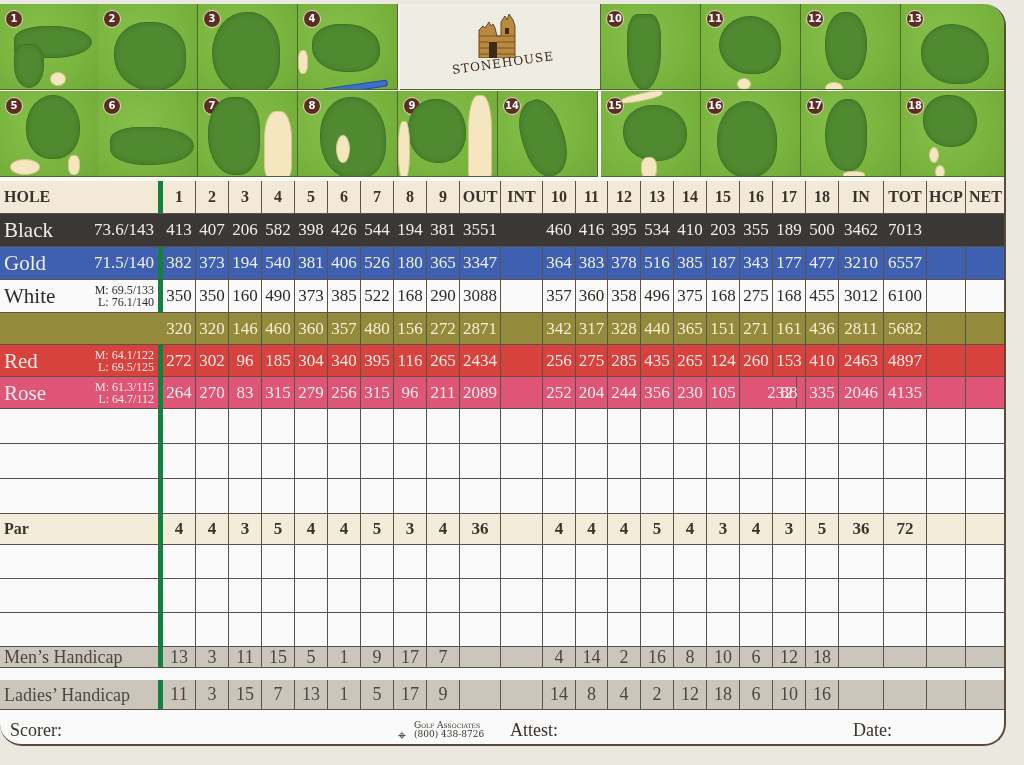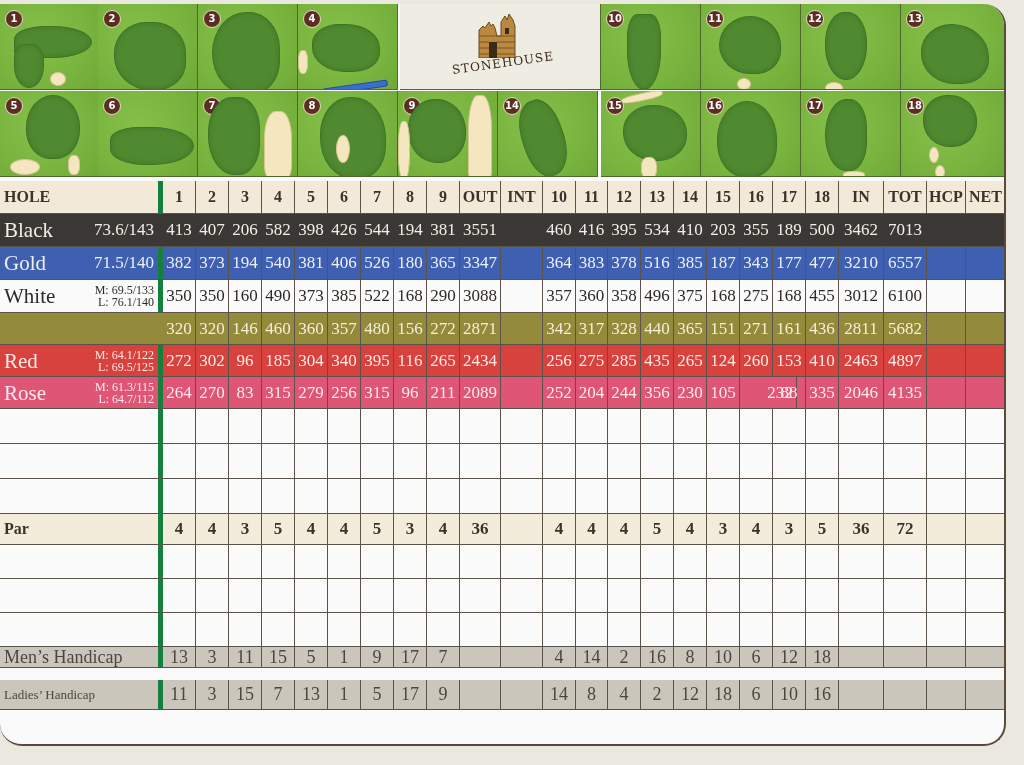--- a/index.html
+++ b/index.html
@@ -631,21 +631,21 @@
         <div class="cell" style="left: 740px; width: 33px; font-size: 18px;">6</div>
         <div class="cell" style="left: 773px; width: 33px; font-size: 18px;">12</div>
         <div class="cell" style="left: 806px; width: 33px; font-size: 18px;">18</div>
         <div class="cell" style="left: 839px; width: 45px; font-size: 18px;"></div>
         <div class="cell" style="left: 884px; width: 43px; font-size: 18px;"></div>
         <div class="cell" style="left: 927px; width: 39px; font-size: 18px;"></div>
         <div class="cell nob" style="left: 966px; width: 39px; font-size: 18px;"></div>
       </div>
       <div class="row row-border hcp" style="top: 499px; height: 30px;">
         <div class="label">
-          <span class="label-name" style="font-size: 13px;">Ladies’ Handicap</span>
+          <span class="label-name" style="font-size: 18px;">Ladies’ Handicap</span>
         </div>
         <div class="cell" style="left: 163px; width: 33px; font-size: 18px;">11</div>
         <div class="cell" style="left: 196px; width: 33px; font-size: 18px;">3</div>
         <div class="cell" style="left: 229px; width: 33px; font-size: 18px;">15</div>
         <div class="cell" style="left: 262px; width: 33px; font-size: 18px;">7</div>
         <div class="cell" style="left: 295px; width: 33px; font-size: 18px;">13</div>
         <div class="cell" style="left: 328px; width: 33px; font-size: 18px;">1</div>
         <div class="cell" style="left: 361px; width: 33px; font-size: 18px;">5</div>
         <div class="cell" style="left: 394px; width: 33px; font-size: 18px;">17</div>
         <div class="cell" style="left: 427px; width: 33px; font-size: 18px;">9</div>
@@ -660,13 +660,23 @@
         <div class="cell" style="left: 740px; width: 33px; font-size: 18px;">6</div>
         <div class="cell" style="left: 773px; width: 33px; font-size: 18px;">10</div>
         <div class="cell" style="left: 806px; width: 33px; font-size: 18px;">16</div>
         <div class="cell" style="left: 839px; width: 45px; font-size: 18px;"></div>
         <div class="cell" style="left: 884px; width: 43px; font-size: 18px;"></div>
         <div class="cell" style="left: 927px; width: 39px; font-size: 18px;"></div>
         <div class="cell nob" style="left: 966px; width: 39px; font-size: 18px;"></div>
       </div>
     </div>
 
+  <div class="footer">
+    <span style="left:10px;">Scorer:</span>
+    <div class="ga">
+      <span class="ga-icon">⌖</span>
+      <div style="margin-left:14px;font-variant:small-caps;">Golf Associates</div>
+      <div style="margin-left:14px;">(800) 438-8726</div>
+    </div>
+    <span style="left:510px;">Attest:</span>
+    <span style="left:853px;">Date:</span>
+  </div>
 </div>
 
 </body></html>

